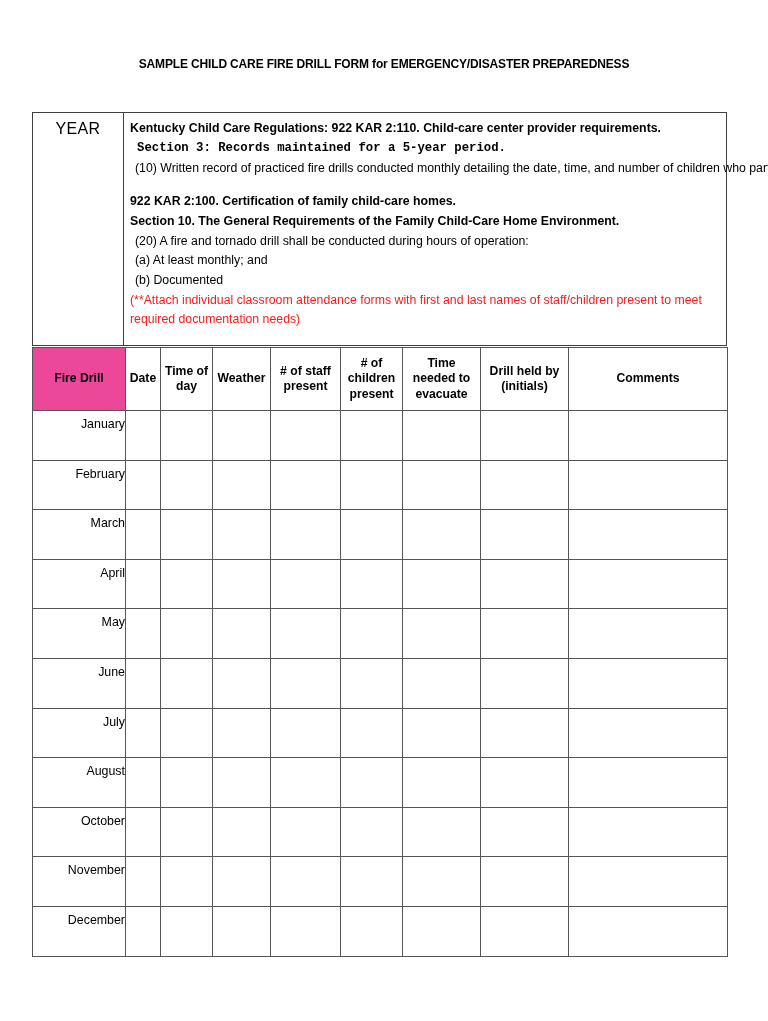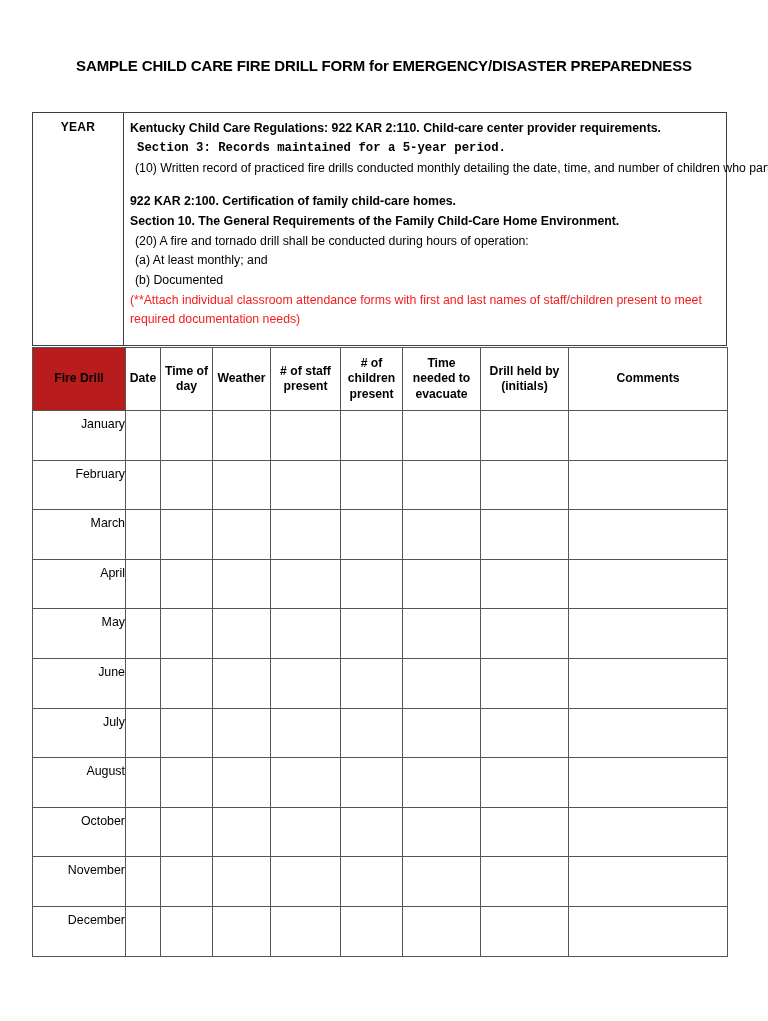--- a/index.html
+++ b/index.html
@@ -20,21 +20,21 @@
     left: 0; top: 0;
     width: 768px;
     height: 1021px;
     overflow: hidden;
   }
   .doc-title {
     position: absolute;
     left: 32px;
     top: 57px;
     width: 704px;
-    font-size: 15px;
+    font-size: 12px;
     font-weight: bold;
     letter-spacing: -0.15px;
     text-align: center;
     line-height: 1.2;
     white-space: nowrap;
   }
 
   
   .reg-table {
     position: absolute;
@@ -45,22 +45,22 @@
     table-layout: fixed;
   }
   .reg-table td {
     border: 1px solid #3f3f3f;
     vertical-align: top;
     padding: 0;
   }
   .year-cell {
     width: 90px;
     text-align: center;
-    font-size: 12px;
-    font-weight: bold;
+    font-size: 16px;
+    font-weight: normal;
     padding-top: 7px !important;
     letter-spacing: 0.3px;
   }
   .reg-cell {
     padding: 6px 6px 4px 6px !important;
     height: 222px;
   }
   .reg-line {
     font-size: 12.3px;
     line-height: 1.62;
@@ -93,21 +93,21 @@
   .drill-table thead th {
     height: 60px;
     font-size: 12.2px;
     font-weight: bold;
     text-align: center;
     vertical-align: middle;
     line-height: 1.24;
     padding: 1px 2px;
   }
   .drill-table thead th.firedrill-head {
-    background: #b91c1c;
+    background: #ec4899;
   }
   .drill-table tbody td {
     height: 42.6px;
     vertical-align: top;
   }
   .month-cell {
     font-size: 12.4px;
     font-weight: normal;
     text-align: right;
     padding: 6px 0 0 7px !important;

